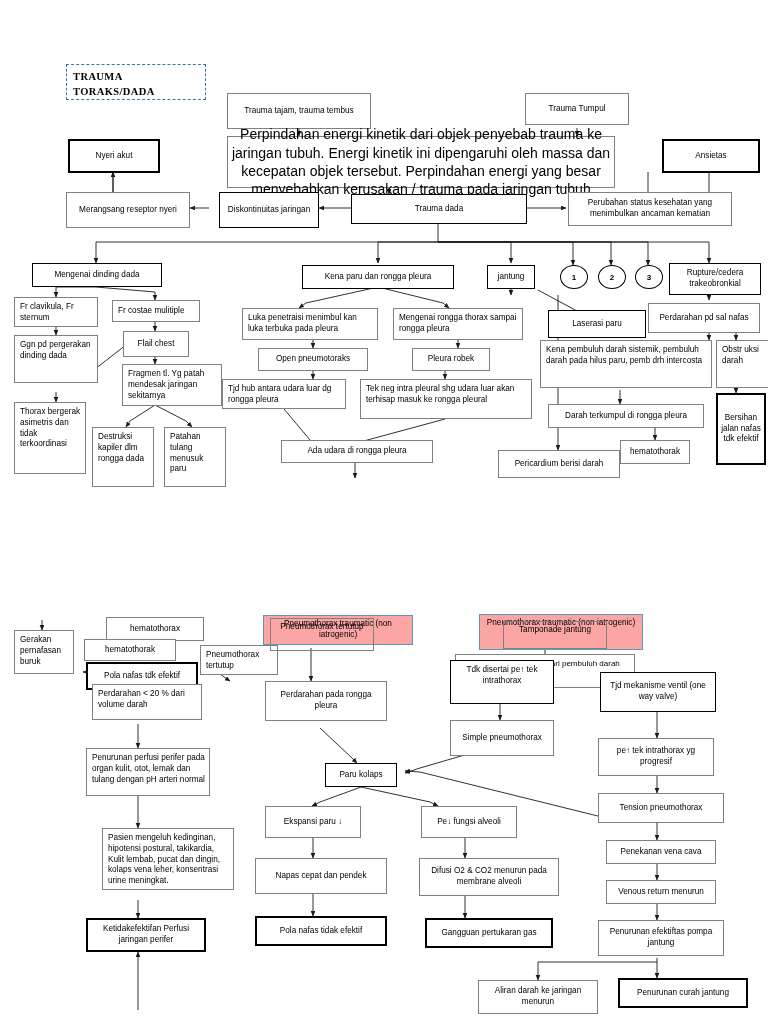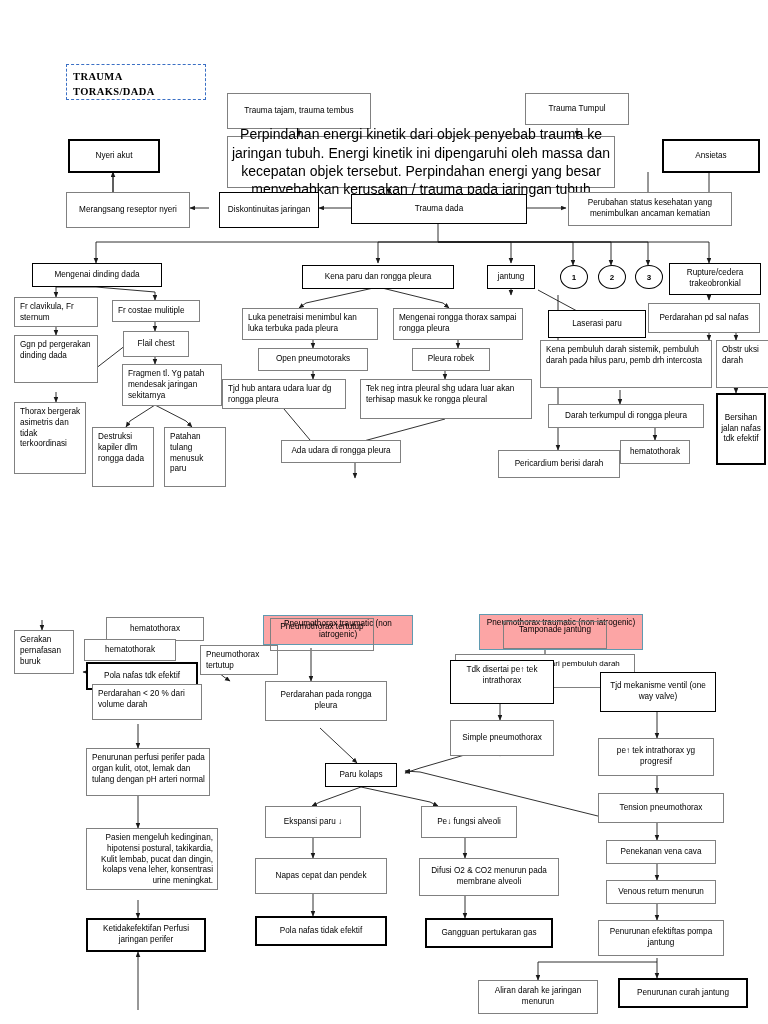--- a/index.html
+++ b/index.html
@@ -239,39 +239,39 @@
   <div class="node topleft" style="left:14px; top:402px; width:72px; height:72px;">Thorax bergerak asimetris dan tidak terkoordinasi</div>
   <div class="node topleft" style="left:92px; top:427px; width:62px; height:60px;">Destruksi kapiler dlm rongga dada</div>
   <div class="node topleft" style="left:164px; top:427px; width:62px; height:60px;">Patahan tulang menusuk paru</div>
 
   <div class="node topleft" style="left:242px; top:308px; width:136px; height:32px;">Luka penetraisi menimbul kan luka terbuka  pada pleura</div>
   <div class="node topleft" style="left:393px; top:308px; width:130px; height:32px;">Mengenai rongga thorax sampai rongga pleura</div>
   <div class="node" style="left:258px; top:348px; width:110px; height:23px;">Open pneumotoraks</div>
   <div class="node" style="left:412px; top:348px; width:78px; height:23px;">Pleura robek</div>
   <div class="node topleft" style="left:222px; top:379px; width:124px; height:30px;">Tjd hub antara udara luar dg rongga  pleura</div>
   <div class="node topleft" style="left:360px; top:379px; width:172px; height:40px;">Tek neg intra pleural shg udara luar akan terhisap masuk ke rongga pleural</div>
-  <div class="node" style="left:281px; top:440px; width:120px; height:23px;text-align:right;">Ada udara di rongga pleura</div>
+  <div class="node" style="left:281px; top:440px; width:152px; height:23px;text-align:right;">Ada udara di rongga pleura</div>
 
   <div class="node thin-dark" style="left:548px; top:310px; width:98px; height:28px;">Laserasi paru</div>
   <div class="node" style="left:648px; top:303px; width:112px; height:30px;">Perdarahan pd sal nafas</div>
   <div class="node topleft" style="left:540px; top:340px; width:172px; height:48px;">Kena pembuluh darah sistemik, pembuluh darah pada hilus paru, pemb drh intercosta</div>
   <div class="node topleft" style="left:716px; top:340px; width:54px; height:48px;">Obstr uksi darah</div>
   <div class="node" style="left:548px; top:404px; width:156px; height:24px;">Darah terkumpul di rongga pleura</div>
   <div class="node bold" style="left:716px; top:393px; width:50px; height:72px;">Bersihan jalan nafas tdk efektif</div>
   <div class="node" style="left:620px; top:440px; width:70px; height:24px;">hematothorak</div>
   <div class="node" style="left:498px; top:450px; width:122px; height:28px;">Pericardium berisi darah</div>
 
   <div class="node topleft" style="left:14px; top:630px; width:60px; height:44px;">Gerakan pernafasan buruk</div>
 
   <div class="node" style="left:106px; top:617px; width:98px; height:24px;">hematothorax</div>
   <div class="node" style="left:84px; top:639px; width:92px; height:22px;">hematothorak</div>
   <div class="node bold" style="left:86px; top:662px; width:112px; height:28px;">Pola nafas tdk efektif</div>
   <div class="node topleft" style="left:92px; top:684px; width:110px; height:36px;">Perdarahan &lt; 20 % dari volume darah</div>
   <div class="node topleft" style="left:86px; top:748px; width:124px; height:48px;">Penurunan perfusi perifer pada organ kulit, otot, lemak dan tulang dengan pH arteri normal</div>
-  <div class="node topleft" style="left:86px; top:828px; width:132px; height:62px;text-align:right;">Pasien mengeluh kedinginan, hipotensi postural, takikardia, Kulit lembab, pucat dan dingin, kolaps vena leher, konsentrasi urine meningkat.</div>
+  <div class="node topleft" style="left:102px; top:828px; width:132px; height:62px;">Pasien mengeluh kedinginan, hipotensi postural, takikardia, Kulit lembab, pucat dan dingin, kolaps vena leher, konsentrasi urine meningkat.</div>
   <div class="node bold" style="left:86px; top:918px; width:120px; height:34px;">Ketidakefektifan Perfusi jaringan perifer</div>
 
   <div class="node topleft" style="left:200px; top:645px; width:78px; height:30px;">Pneumothorax tertutup</div>
 
   <div class="overlap-tint" style="left:263px; top:615px; width:150px; height:30px;">Pneumothorax traumatic (non iatrogenic)</div>
   <div class="overlap-plain" style="left:270px; top:618px; width:104px; height:33px;">Pneumothorax tertutup</div>
 
   <div class="node" style="left:265px; top:681px; width:122px; height:40px;">Perdarahan pada rongga pleura</div>
   <div class="node thin-dark" style="left:325px; top:763px; width:72px; height:24px;">Paru kolaps</div>
   <div class="node" style="left:265px; top:806px; width:96px; height:32px;">Ekspansi paru ↓</div>

